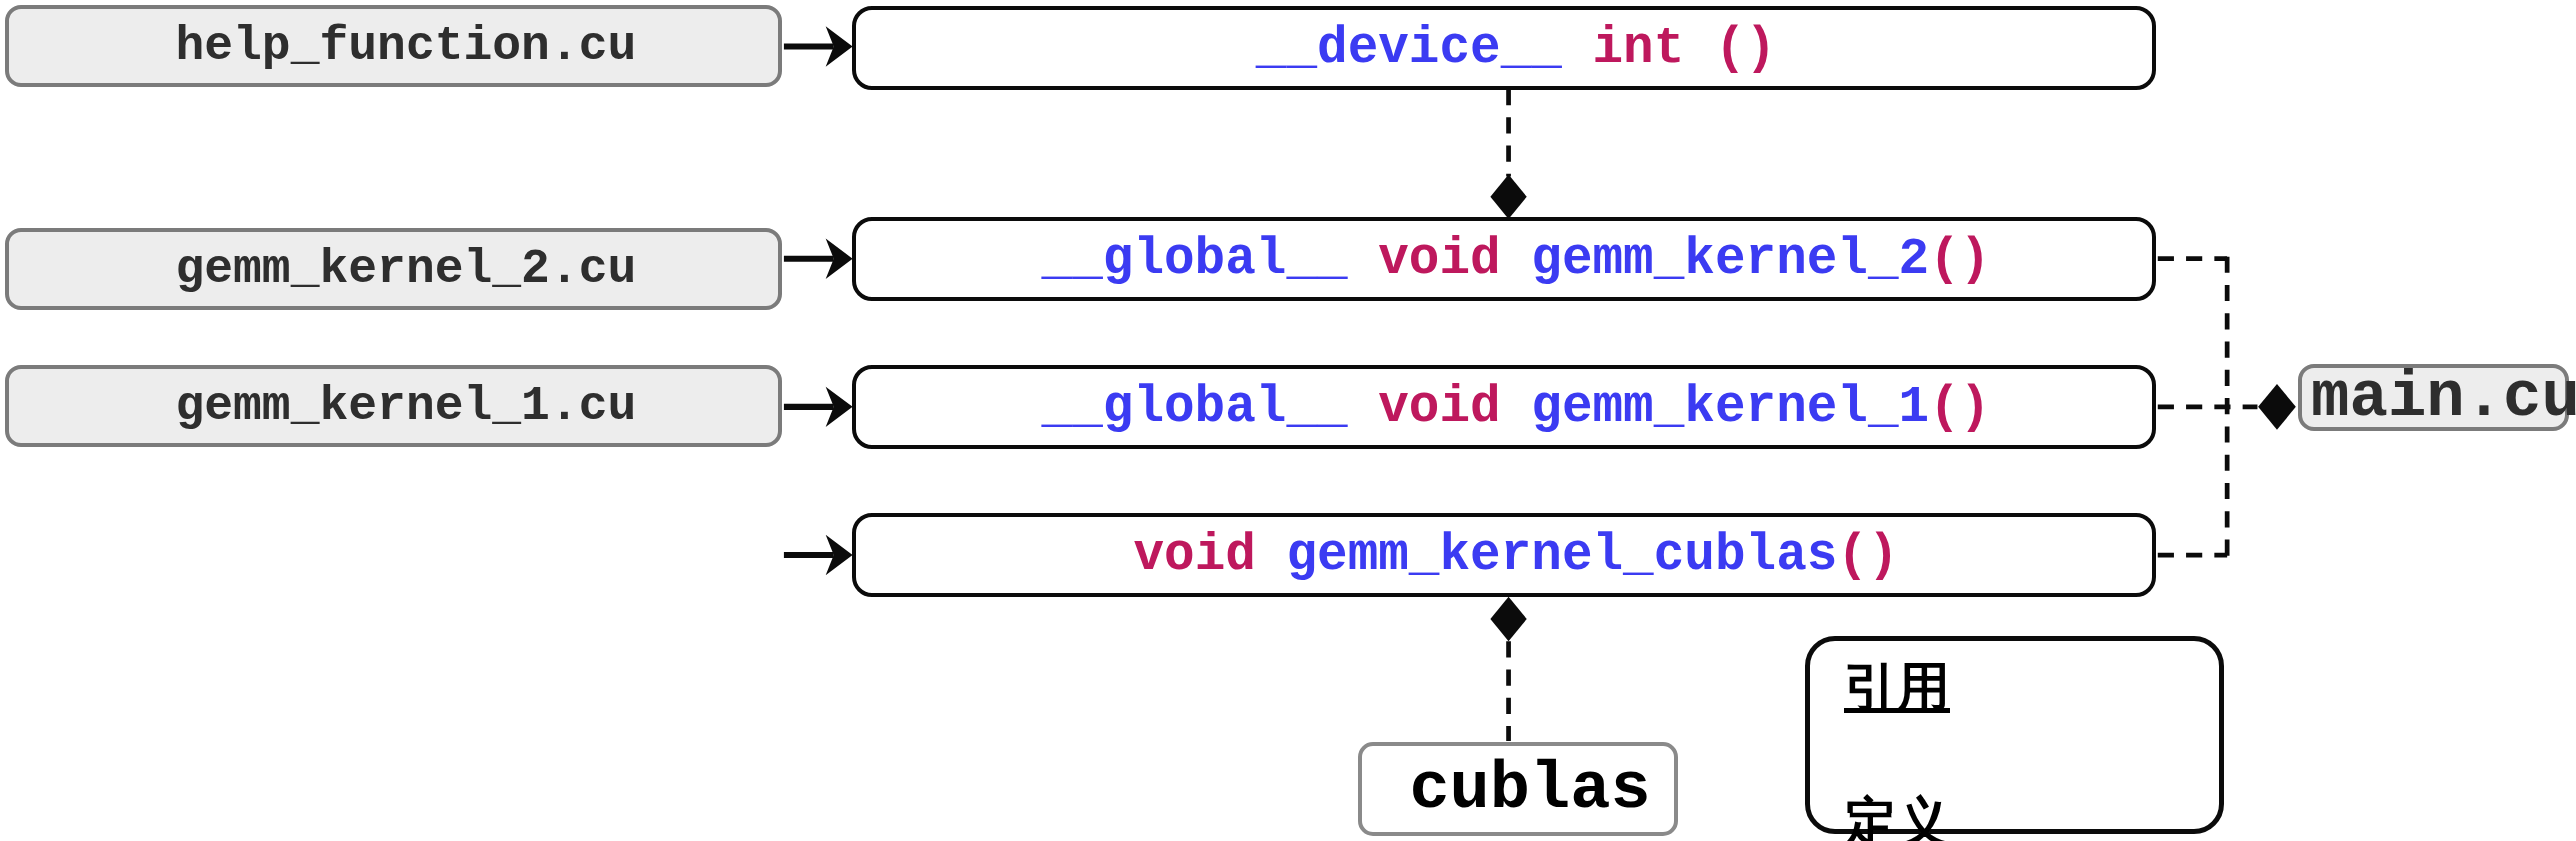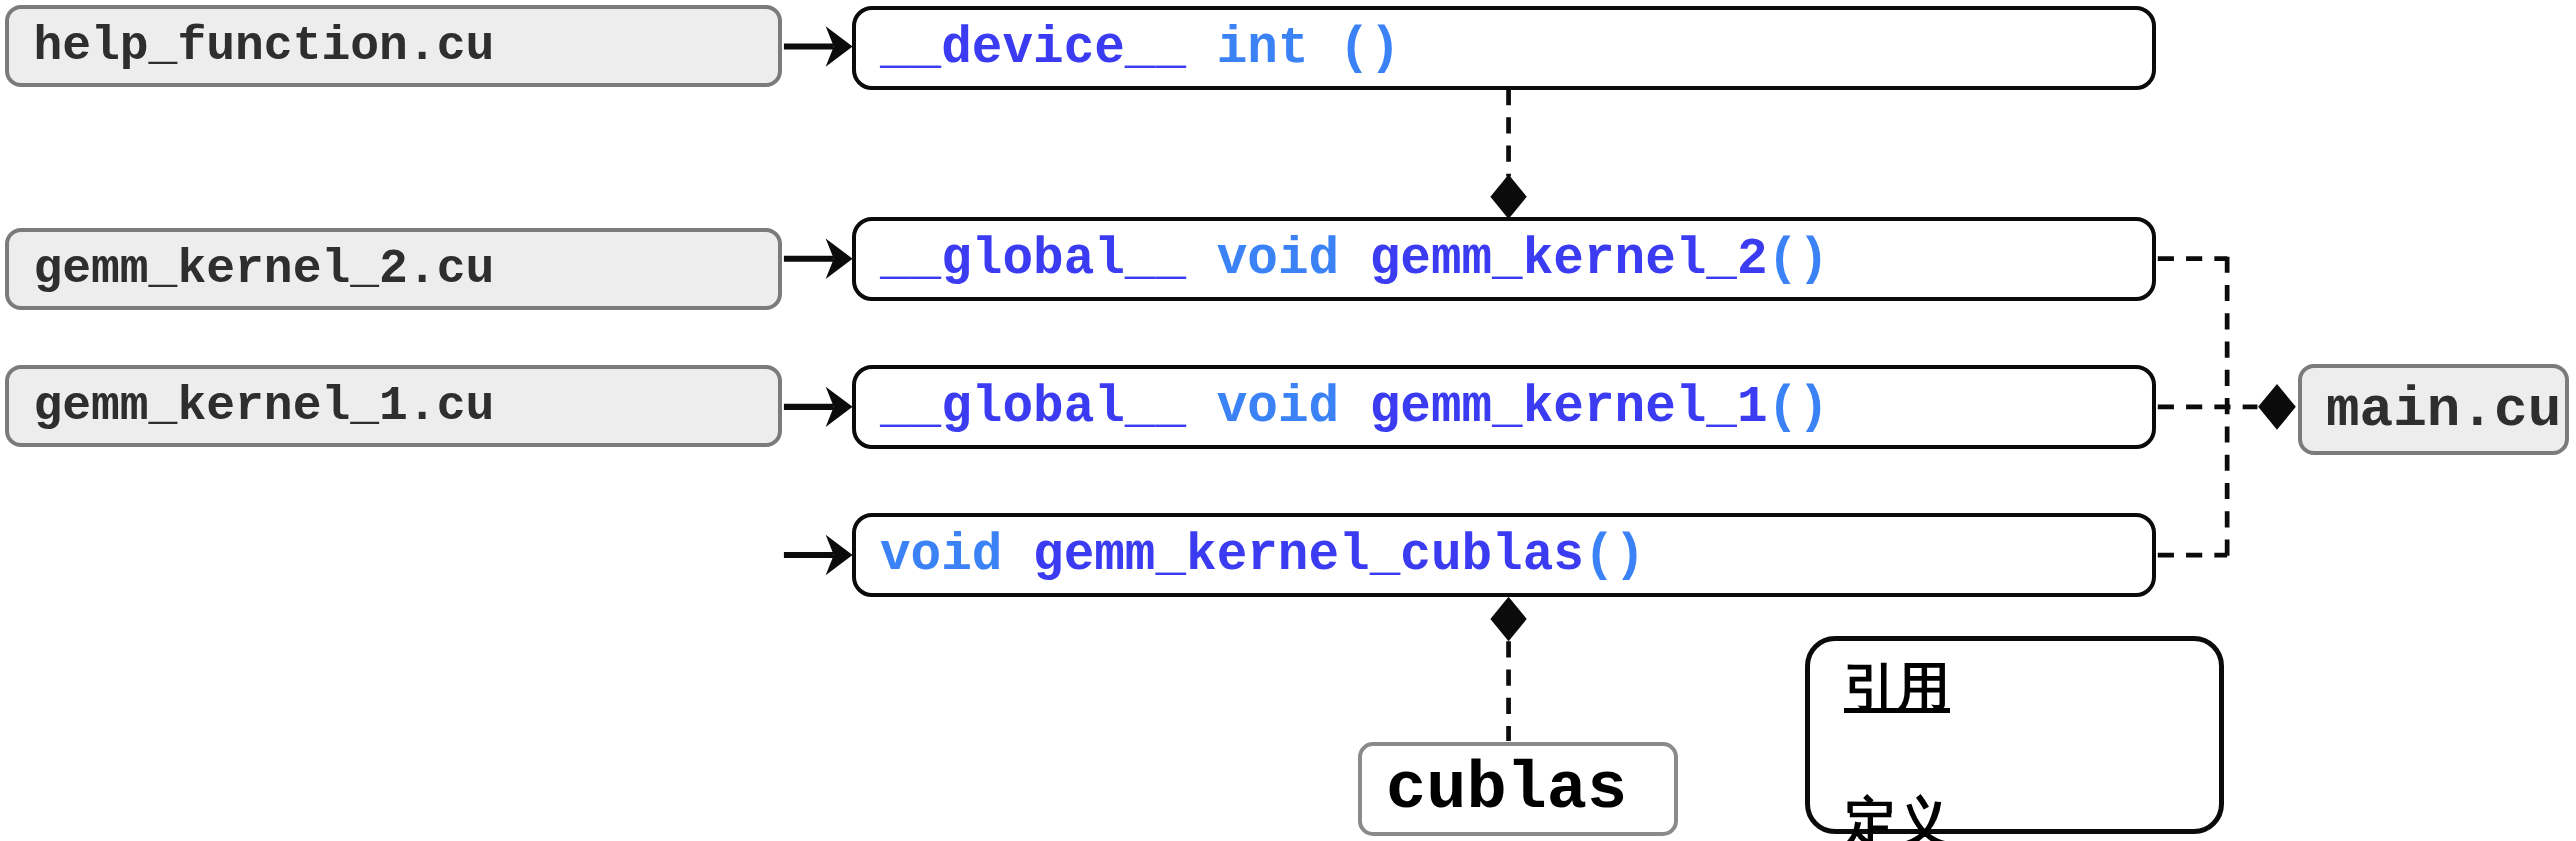--- a/index.html
+++ b/index.html
@@ -15,21 +15,21 @@
     position: absolute;
     left: 0; top: 0;
     width: 2576px; height: 842px;
     z-index: 0;
   }
   .box {
     position: absolute;
     box-sizing: border-box;
     display: flex;
     align-items: center;
-    justify-content: flex-start;
+    justify-content: center;
     z-index: 1;
     white-space: pre;
     padding-left: 24px;
   }
   .file-box {
     left: 5.4px;
     width: 777px;
     height: 82px;
     background: #ededed;
     border: 4px solid #7b7b7b;
@@ -43,30 +43,30 @@
     width: 1304px;
     height: 84px;
     background: #ffffff;
     border: 4.7px solid #0b0b0b;
     border-radius: 20px;
     font-size: 51px;
     font-weight: bold;
     color: #000000;
   }
   .fn-box .kw, .fn-box .fname { color: var(--kw-blue, #3b3bf2); }
-  .fn-box .plain { color: #3b82f6; }
+  .fn-box .plain { color: #be185d; }
   .main-box {
     left: 2298px;
     top: 364px;
     width: 271px;
-    height: 91px;
+    height: 67px;
     background: #ededed;
     border: 4px solid #7b7b7b;
     border-radius: 16px;
-    font-size: 56px;
+    font-size: 64px;
     font-weight: bold;
     color: #2e2e2e;
   }
   .lib-box {
     left: 1350px;
     top: 742px;
     width: 320px;
     height: 94px;
     background: #ffffff;
     border: 4px solid #8a8a8a;

